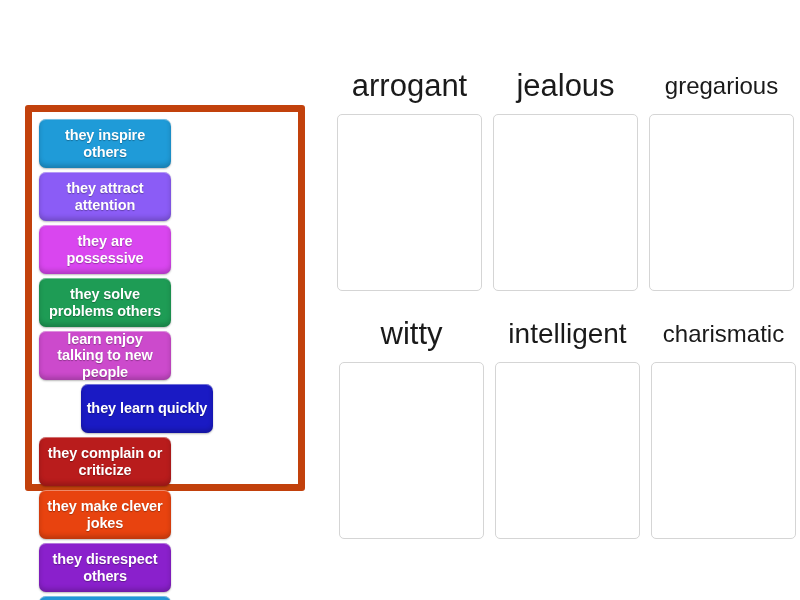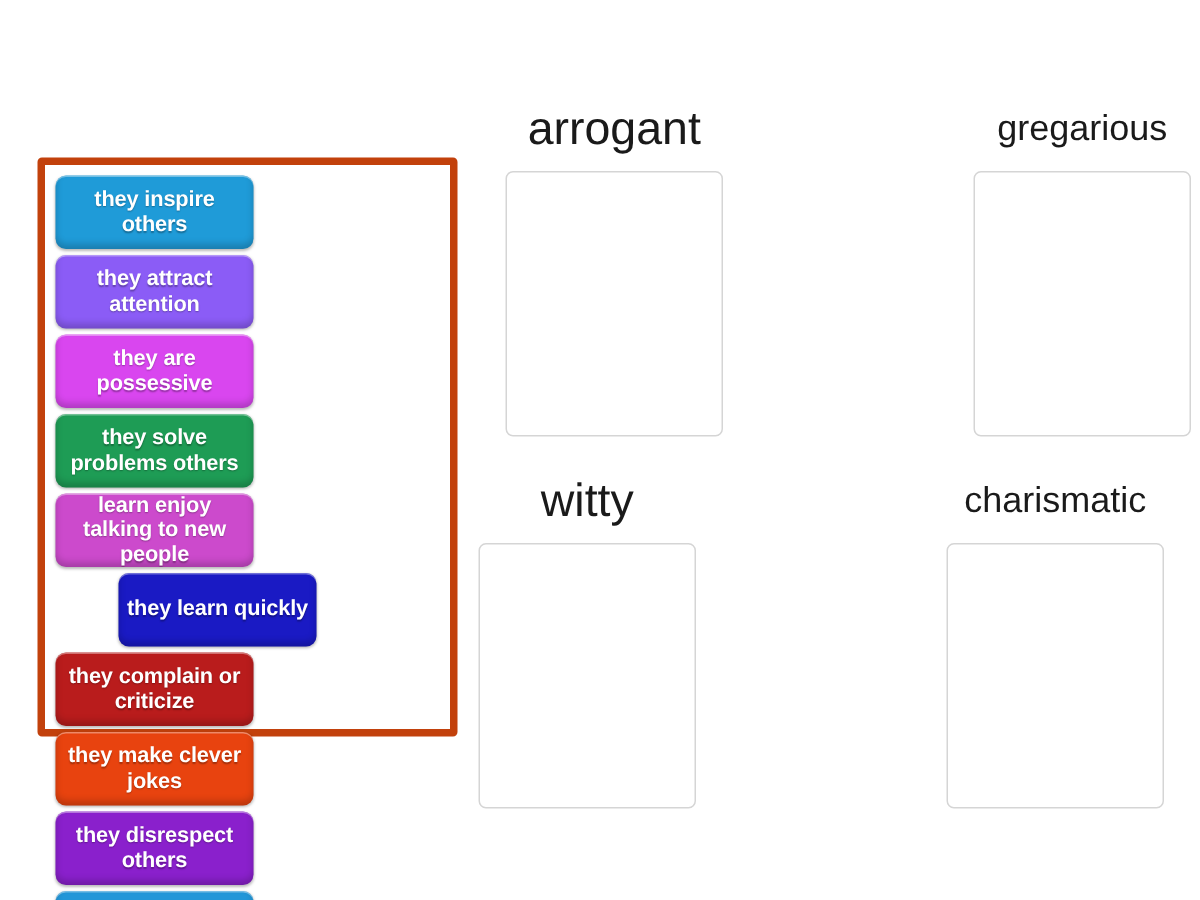--- a/index.html
+++ b/index.html
@@ -21,21 +21,21 @@
   }
 
   
   #tile-tray {
     position: absolute;
     left: 25px;
     top: 105px;
     width: 280px;
     height: 386px;
     box-sizing: border-box;
-    border: 5px solid #c2410c;
+    border: 7px solid #c2410c;
     border-radius: 3px;
     background: #ffffff;
     padding: 5px 4px 4px 4px;
     display: flex;
     flex-wrap: wrap;
     align-content: flex-start;
   }
 
   .tile {
     box-sizing: border-box;
@@ -70,21 +70,21 @@
     width: 456px;
     height: 490px;
   }
 
   .cat-col {
     position: absolute;
     width: 145px;
   }
 
   .cat-row1 { top: 0px; padding-left: 18px; }
-  .cat-row2 { top: 248px; }
+  .cat-row2 { top: 248px; margin-left: 20px; }
 
   .cat-c1 { left: 0px; }
   .cat-c2 { left: 156px; }
   .cat-c3 { left: 312px; }
 
   .cat-label {
     height: 56px;
     line-height: 56px;
     text-align: center;
     color: #1a1a1a;
@@ -123,31 +123,39 @@
       <div class="tile" style="background: rgb(34, 150, 216);">they like to be in large groups</div>
     </div>
 
   <div id="category-grid">
 
     <div class="cat-col cat-row1 cat-c1">
       <div class="cat-label">arrogant</div>
       <div class="drop-zone"></div>
     </div>
 
+    <div class="cat-col cat-row1 cat-c2">
+      <div class="cat-label">jealous</div>
+      <div class="drop-zone"></div>
+    </div>
 
     <div class="cat-col cat-row1 cat-c3">
       <div class="cat-label sz-sm">gregarious</div>
       <div class="drop-zone"></div>
     </div>
 
     <div class="cat-col cat-row2 cat-c1">
       <div class="cat-label">witty</div>
       <div class="drop-zone"></div>
     </div>
 
+    <div class="cat-col cat-row2 cat-c2">
+      <div class="cat-label sz-md">intelligent</div>
+      <div class="drop-zone"></div>
+    </div>
 
     <div class="cat-col cat-row2 cat-c3">
       <div class="cat-label sz-sm">charismatic</div>
       <div class="drop-zone"></div>
     </div>
 
   </div>
 </div>
 
 </body></html>

